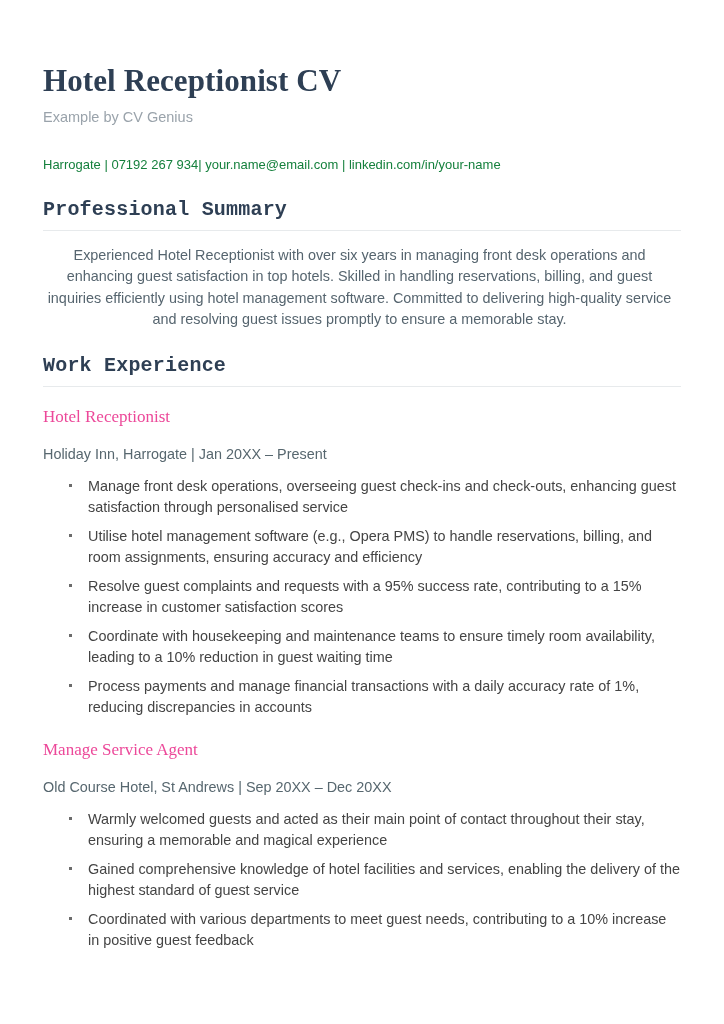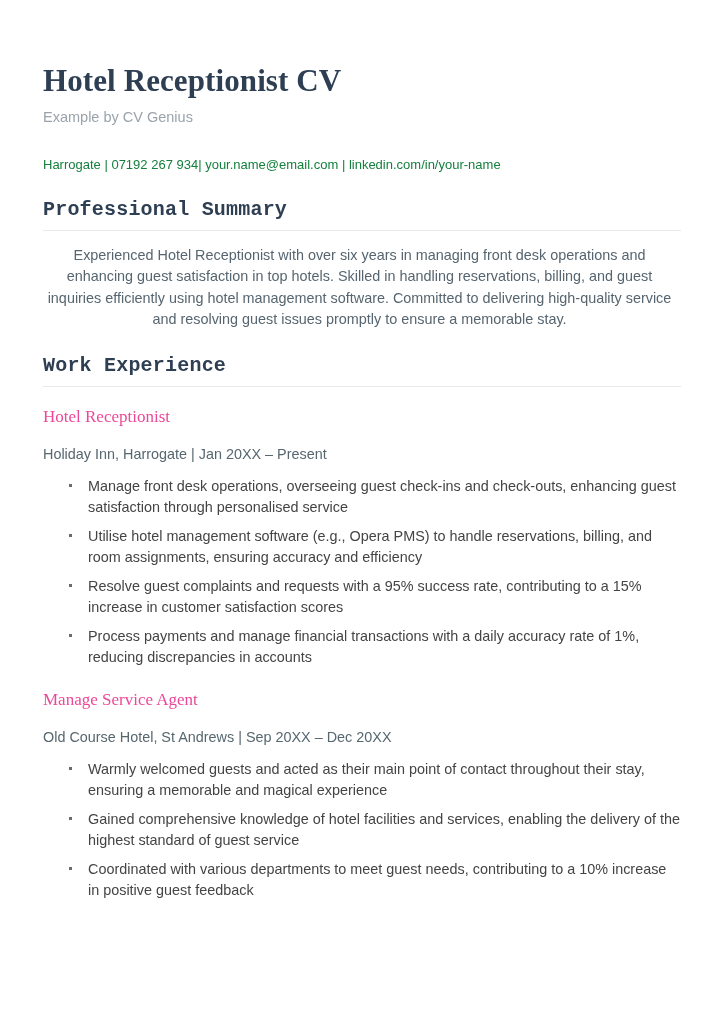--- a/index.html
+++ b/index.html
@@ -151,20 +151,21 @@
         <li class="bullet">
           <span class="bullet-marker"></span>
           <span>Utilise hotel management software (e.g., Opera PMS) to handle reservations, billing, and room assignments, ensuring accuracy and efficiency</span>
         </li>
         <li class="bullet">
           <span class="bullet-marker"></span>
           <span>Resolve guest complaints and requests with a 95% success rate, contributing to a 15% increase in customer satisfaction scores</span>
         </li>
         <li class="bullet">
           <span class="bullet-marker"></span>
+          <span>Coordinate with housekeeping and maintenance teams to ensure timely room availability, leading to a 10% reduction in guest waiting time</span>
         </li>
         <li class="bullet">
           <span class="bullet-marker"></span>
           <span>Process payments and manage financial transactions with a daily accuracy rate of 1%, reducing discrepancies in accounts</span>
         </li>
       </ul>
     </div>
 
     <div class="job">
       <h3 class="job-title">Manage Service Agent</h3>

